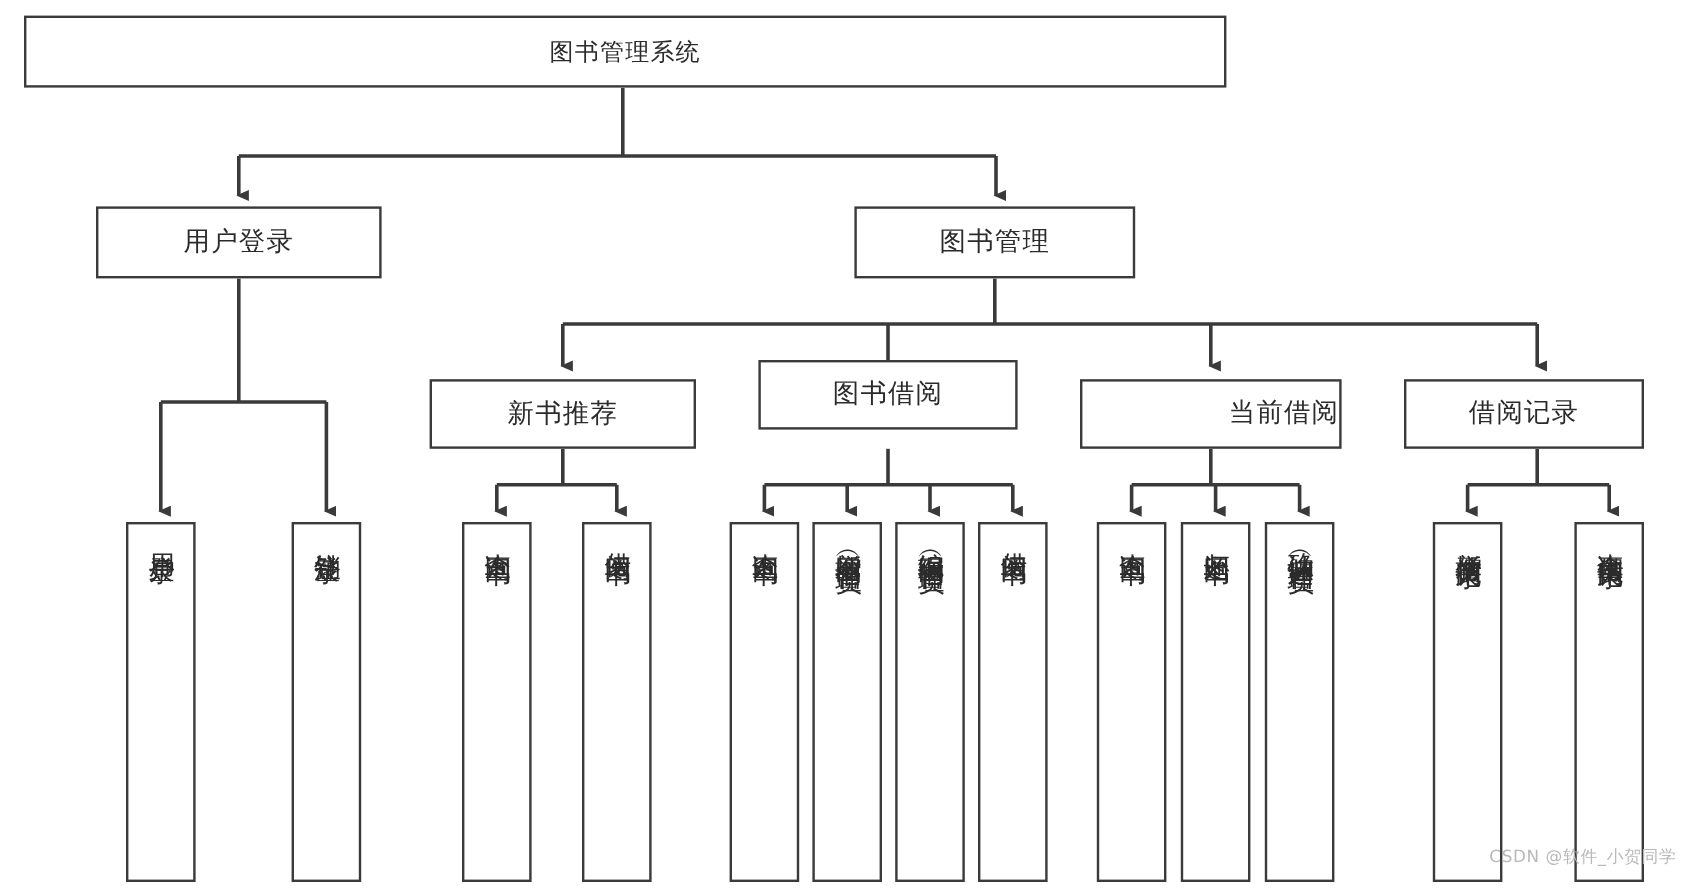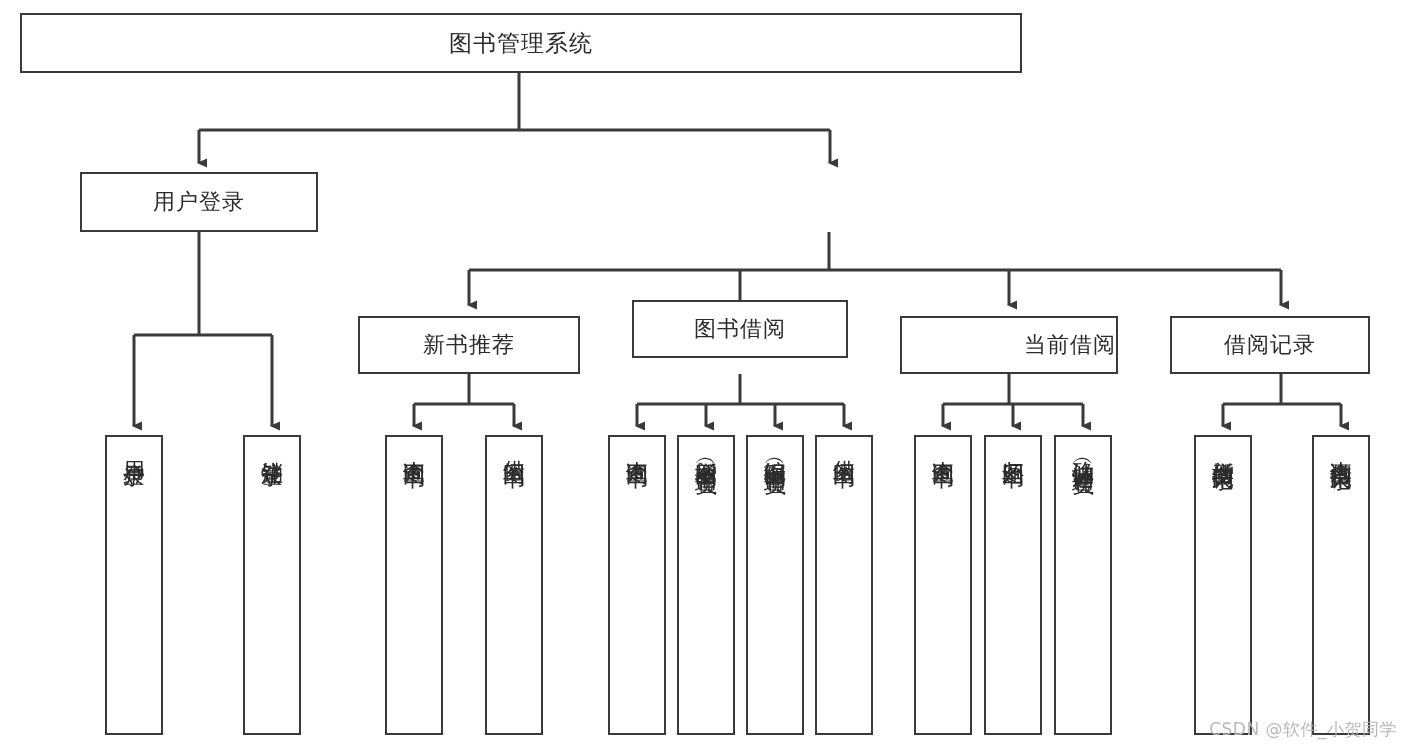--- a/index.html
+++ b/index.html
@@ -41,41 +41,41 @@
     text-align: center;
     line-height: 1.22;
   }
   
   .node.horiz .label {
     font-size: 22px;
     letter-spacing: 1px;
     white-space: nowrap;
   }
   .node.root .label {
-    font-size: 23px;
+    font-size: 20px;
   }
   
   .node.vert {
     align-items: flex-start;
     justify-content: center;
     padding-top: 6px;
   }
   .node.vert .label {
     writing-mode: vertical-rl;
     text-orientation: upright;
     font-size: 22px;
     line-height: 1.18;
     letter-spacing: 2px;
     white-space: nowrap;
   }
   .watermark {
     position: absolute;
     right: 8px;
-    bottom: 6px;
-    font-size: 17px;
+    bottom: 24px;
+    font-size: 14px;
     color: #b9b9b9;
     letter-spacing: 0.5px;
     white-space: nowrap;
     user-select: none;
   }
 </style>
 </head>
 <body>
 
 <div id="canvas">
@@ -131,20 +131,23 @@
     </g>
   </svg>
 
   <div class="node horiz root" style="left:20px; top:13px; width:1002px; height:60px;">
     <span class="label">图书管理系统</span>
   </div>
 
   <div class="node horiz" style="left:80px; top:172px; width:238px; height:60px;">
     <span class="label">用户登录</span>
   </div>
+  <div class="node horiz" style="left:712px; top:172px; width:234px; height:60px;">
+    <span class="label">图书管理</span>
+  </div>
 
   <div class="node horiz" style="left:358px; top:316px; width:222px; height:58px;font-family:Liberation Serif, serif;">
     <span class="label">新书推荐</span>
   </div>
   <div class="node horiz" style="left:632px; top:300px; width:216px; height:58px;">
     <span class="label">图书借阅</span>
   </div>
   <div class="node horiz" style="left:900px; top:316px; width:218px; height:58px;justify-content:flex-end;">
     <span class="label">当前借阅</span>
   </div>

